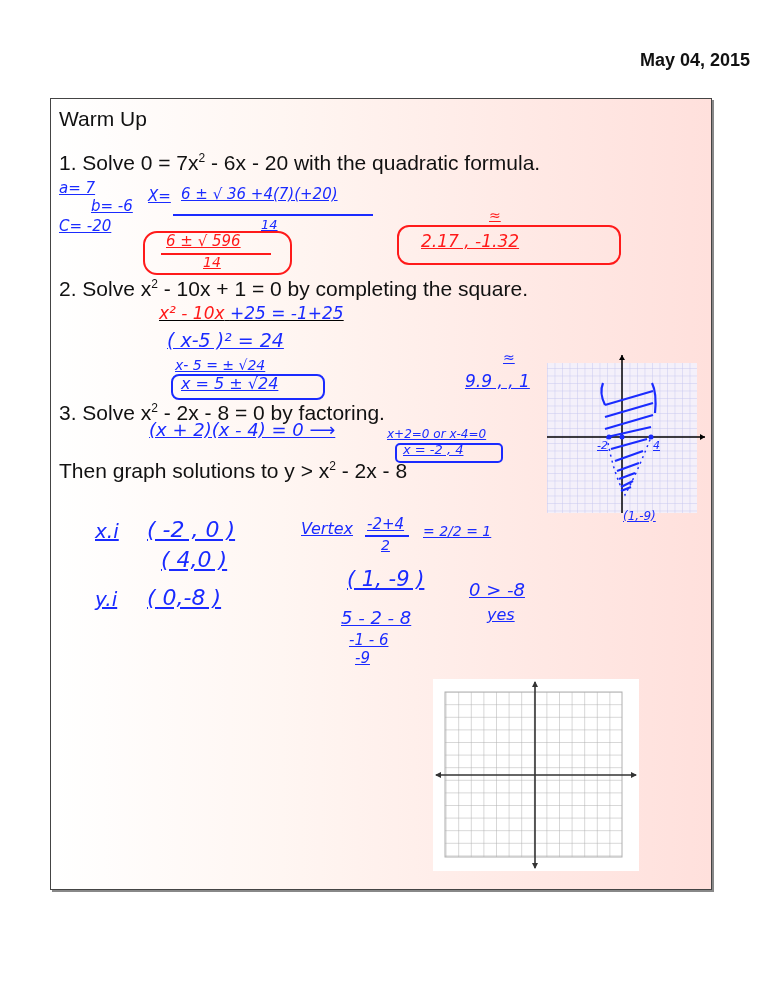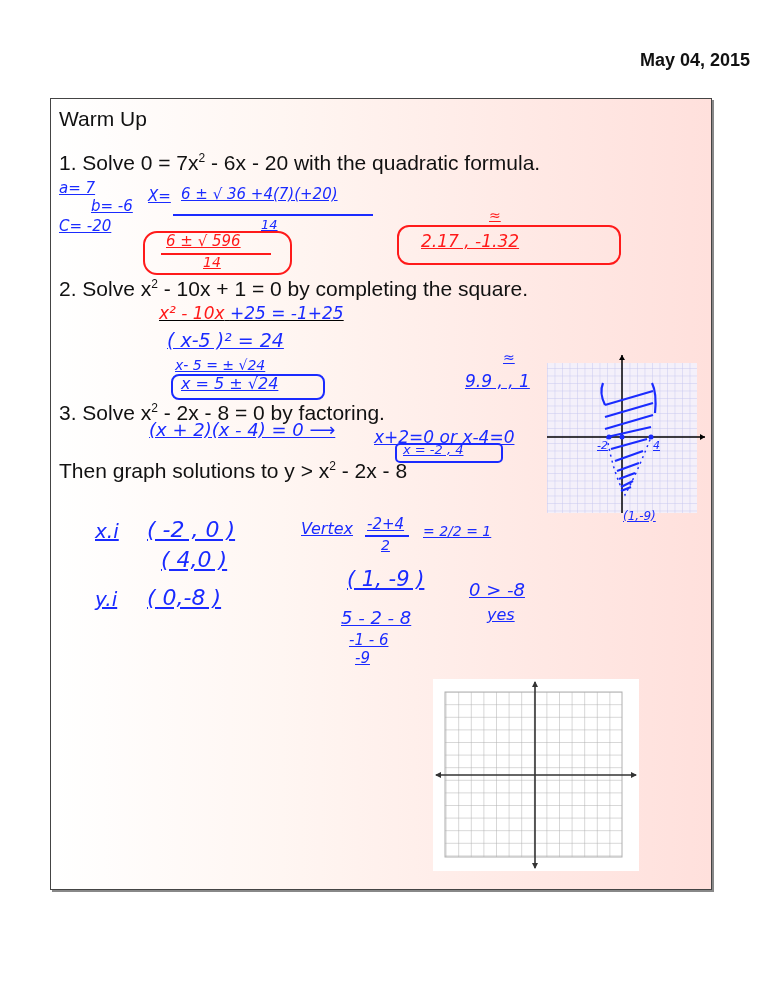--- a/index.html
+++ b/index.html
@@ -74,21 +74,21 @@
 
   <div class="hw blue" style="left:452px; top:250px; font-size:14px;">≈</div>
   <div class="hw blue" style="left:414px; top:272px; font-size:17px;">9.9 , , 1</div>
 
   <div class="typed" style="left:8px; top:302px;">
     <span>3.</span>
     <span>Solve  x</span><sup>2</sup><span> - 2x - 8 = 0  by factoring.</span>
   </div>
 
   <div class="hw blue" style="left:98px; top:320px; font-size:18px;">(x + 2)(x - 4) = 0 ⟶</div>
-  <div class="hw blue" style="left:323px; top:328px; font-size:17px;">x+2=0 or x-4=0</div>
+  <div class="hw blue" style="left:336px; top:328px; font-size:12px;">x+2=0 or x-4=0</div>
   <div class="oval-blue" style="left:344px; top:344px; width:104px; height:16px; border-radius:5px;"></div>
   <div class="hw blue" style="left:352px; top:343px; font-size:13px;">x = -2 , 4</div>
 
   <div class="typed" style="left:8px; top:360px;">
     <span>Then graph solutions to   y &gt; x</span><sup>2</sup><span> - 2x - 8</span>
   </div>
 
   <div class="hw blue" style="left:44px; top:420px; font-size:20px;">x.i</div>
   <div class="hw blue" style="left:96px; top:418px; font-size:22px;">( -2 , 0 )</div>
   <div class="hw blue" style="left:110px; top:448px; font-size:22px;">( 4,0 )</div>

